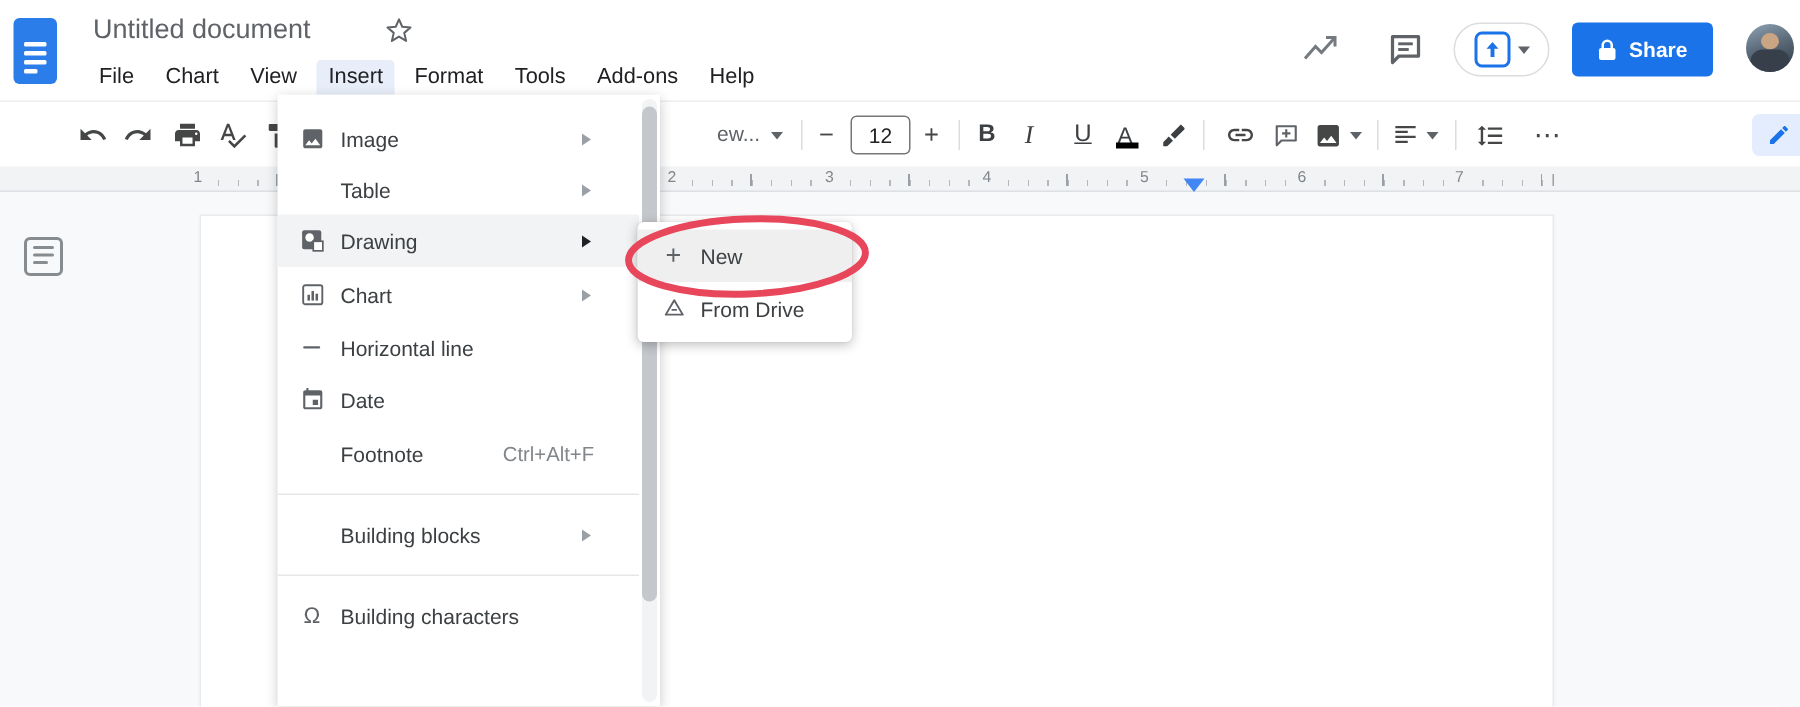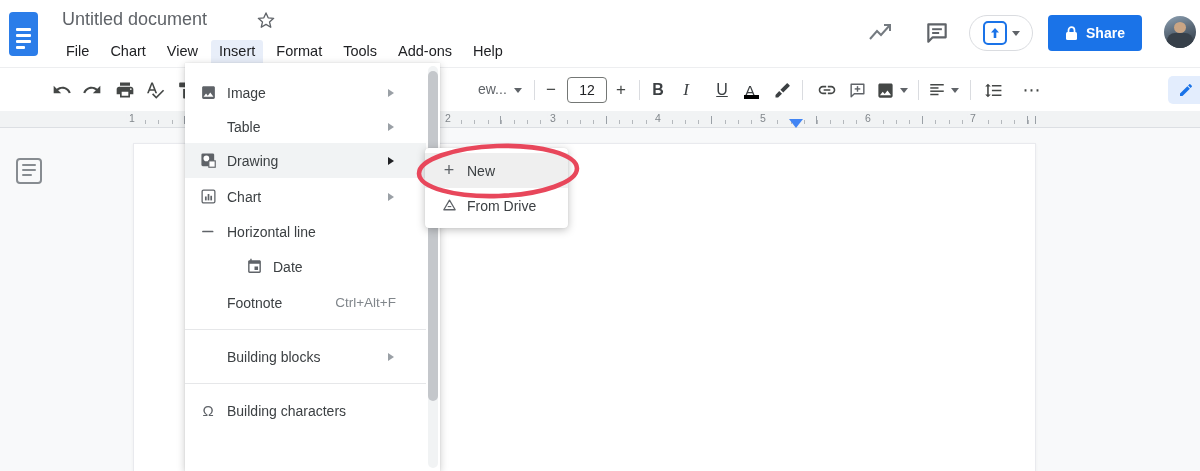--- a/index.html
+++ b/index.html
@@ -316,21 +316,21 @@
       <span class="arr-right"></span>
     </div>
     <div class="mrow" style="top:151px;">
       <span class="mi-icon">
         <svg width="17" height="17" viewBox="0 0 24 24">
             <rect x="3" y="11" width="16" height="2.2" rx="1" fill="#5f6368"></rect>
           </svg>
       </span>
       <span class="mi-label">Horizontal line</span>
     </div>
-    <div class="mrow" style="top:186px;margin-left:46px;">
+    <div class="mrow" style="top:186px;">
       <span class="mi-icon">
         <svg width="17" height="17" viewBox="0 0 24 24">
             <path fill="#5f6368" d="M17 12h-5v5h5v-5zM16 1v2H8V1H6v2H5c-1.1 0-2 .9-2 2v14c0 1.1.9 2 2 2h14c1.1 0 2-.9 2-2V5c0-1.1-.9-2-2-2h-1V3h-2zm3 18H5V8h14v11z"></path>
           </svg>
       </span>
       <span class="mi-label">Date</span>
     </div>
     <div class="mrow" style="top:222px;padding-left:33px;">
       <span class="mi-label">Footnote</span>
       <span class="mi-shortcut">Ctrl+Alt+F</span>

